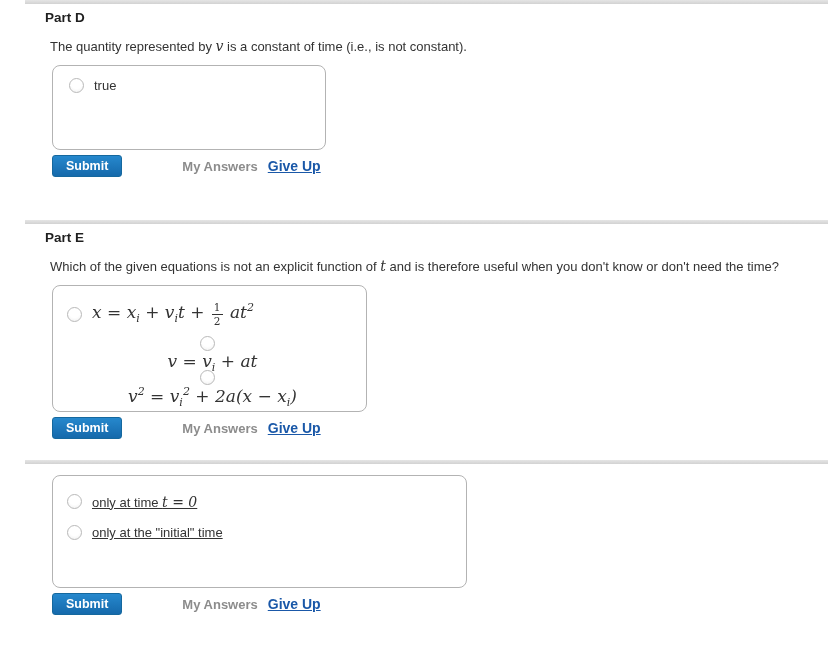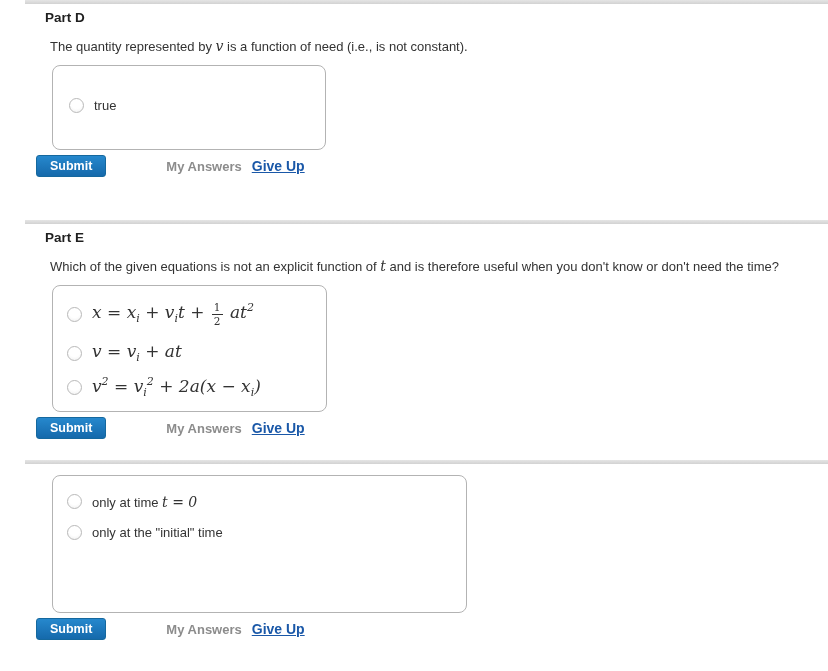--- a/index.html
+++ b/index.html
@@ -8,67 +8,67 @@
     background: #ffffff;
     font-family: "Liberation Sans", sans-serif;
     font-size: 13px;
     color: #333333;
     overflow: hidden;
   }
   .sep { height: 4px; margin-left: 25px; background: linear-gradient(#e5e5e5, #d2d2d2); }
   .head { margin: 7px 0 0 25px; font-size: 13.5px; font-weight: bold; color: #1f1f1f; line-height: 14px; padding-left: 20px; }
   .question { margin: 14px 0 0 50px; line-height: 14px; }
   .box { margin: 11px 0 0 52px; border: 1px solid #b3b3b3; border-radius: 8px; background: #ffffff; }
-  .box-d { width: 274px; height: 85px; padding: 24px 0 0 16px; }
-  .box-e { width: 275px; height: 127px; padding: 6px 8px 0 14px; }
-  .box-f { width: 415px; height: 138px; padding: 10px 0 0 14px; }
+  .box-d { width: 274px; height: 85px; padding: 4px 0 0 16px; }
+  .box-e { width: 315px; height: 127px; padding: 6px 8px 0 14px; }
+  .box-f { width: 415px; height: 113px; padding: 10px 0 0 14px; text-decoration: underline; }
   .row { display: flex; align-items: center; }
   .row-d { height: 30px; }
   .row-e1 { height: 44px; }
-  .row-e { height: 34px; }
+  .row-e { height: 34px; flex-direction: column; }
   .row-f { height: 31px; }
   .radio {
     width: 15px; height: 15px; flex: none;
     border: 1px solid #b9b9b9; border-radius: 50%;
     background: radial-gradient(circle at 50% 30%, #ffffff 50%, #eeeeee);
     margin-right: 10px;
   }
   .m { font-family: "DejaVu Serif", serif; font-style: italic; }
   .q-m { font-size: 14px; }
   .q-m sub { font-size: 10px; font-style: italic; }
   .eq { font-size: 17px; }
   .eq sub, .eq sup { font-size: 11px; }
   .lbl-m { font-size: 14px; }
   .lbl-m sub { font-size: 10px; }
   .frac {
     display: inline-flex; flex-direction: column; align-items: center;
     vertical-align: middle; font-style: normal;
     font-size: 10.5px; line-height: 1.15; margin: 0 2px;
   }
   .frac .num { border-bottom: 1px solid #333; padding: 0 2px; }
-  .actions { display: flex; align-items: center; margin: 5px 0 0 36px; height: 22px; }
+  .actions { display: flex; align-items: center; margin: 5px 0 0 52px; height: 22px; }
   .submit {
     height: 22px; padding: 0 13px;
     background: linear-gradient(#2688cd, #1569ab);
     border: 1px solid #15689e; border-radius: 3px;
     color: #ffffff; font-weight: bold; font-size: 12.5px;
     font-family: "Liberation Sans", sans-serif; cursor: pointer;
   }
   .mya { margin-left: 60px; font-weight: bold; color: #8c8c8c; font-size: 13px; }
   .giveup { margin-left: 10px; font-weight: bold; color: #1a58a8; font-size: 14px; text-decoration: underline; cursor: pointer; }
   .gap-d { height: 43px; }
   .gap-e { height: 21px; }
 </style>
 </head>
 <body>
 
 <div>
   <div class="sep"></div>
   <h2 class="head">Part D</h2>
-  <p class="question"><span>The quantity represented by </span><span class="m q-m">v</span><span> is a function of need (i.e., is not constant).</span></p>
+  <p class="question"><span>The quantity represented by </span><span class="m q-m">v</span><span> is a constant of time (i.e., is not constant).</span></p>
   <div class="box box-d">
     <div class="row row-d">
       <span class="radio"></span>
       <span><span>true</span></span>
     </div>
   </div>
   <div class="actions">
     <button class="submit">Submit</button>
     <span class="mya">My Answers</span>
     <a class="giveup">Give Up</a>

